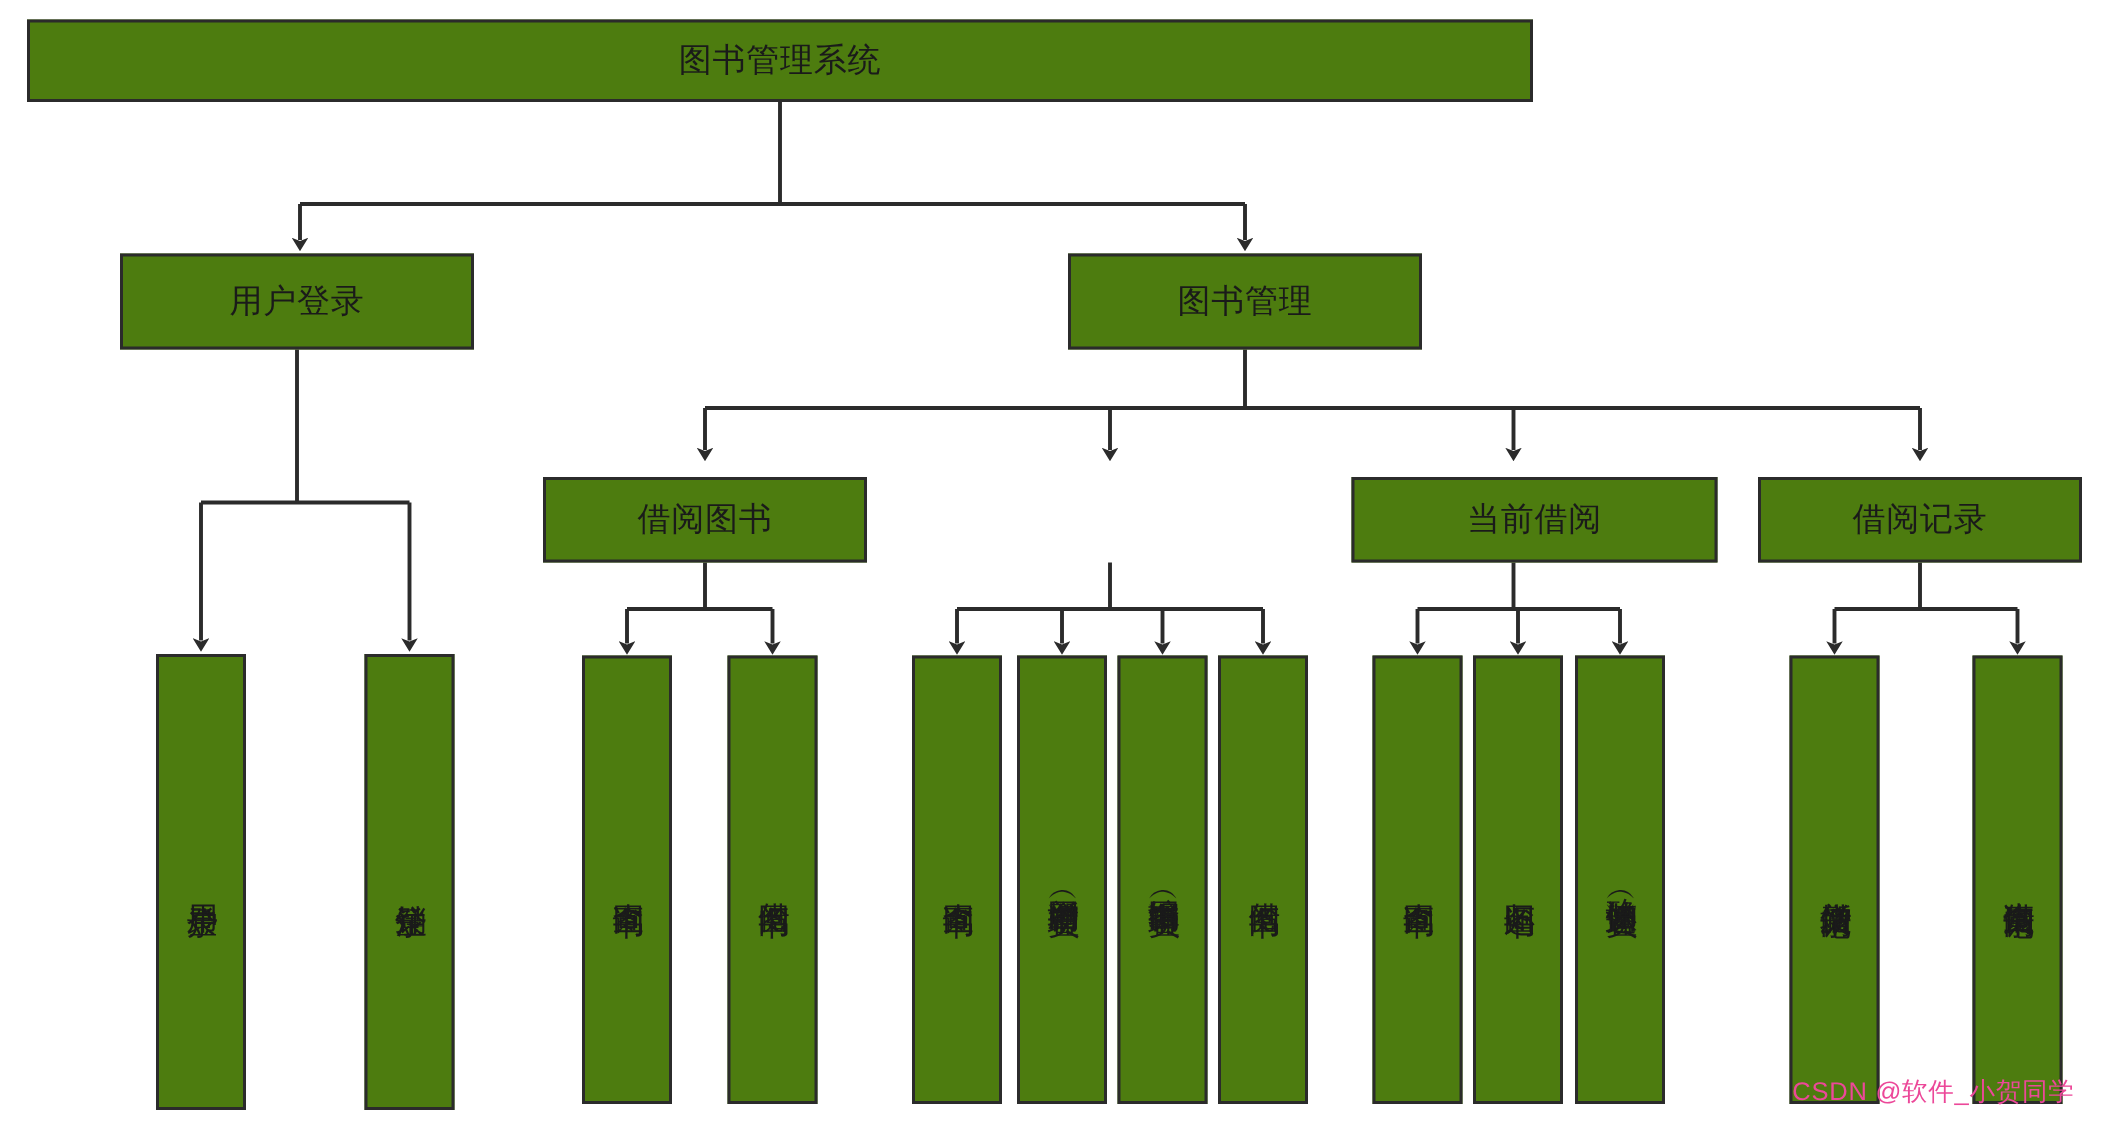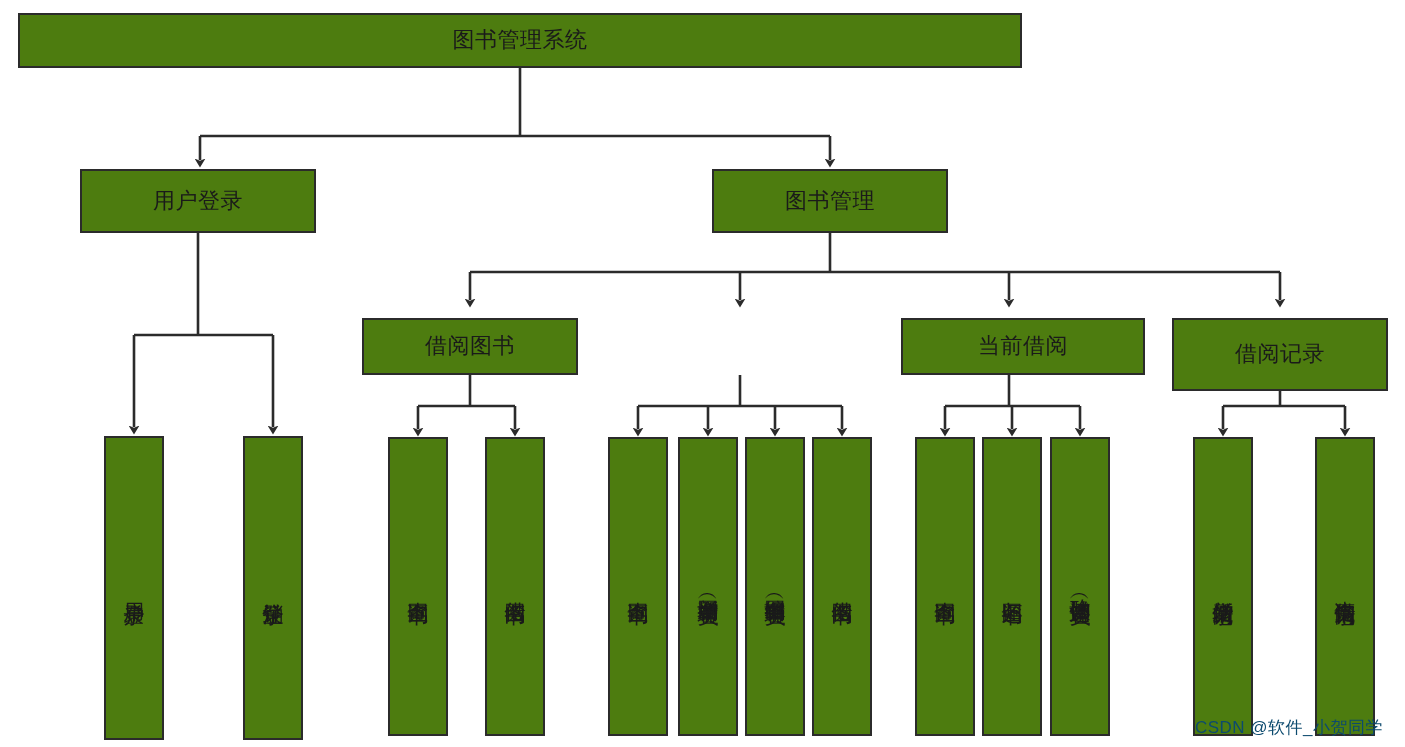--- a/index.html
+++ b/index.html
@@ -54,21 +54,21 @@
     font-size: 21px;
     line-height: 1.05;
     letter-spacing: 1px;
     max-height: 290px;
   }
   .watermark {
     position: absolute;
     right: 22px;
     bottom: 8px;
     font-size: 17px;
-    color: #0c4a6e;
+    color: #ec4899;
     white-space: nowrap;
     letter-spacing: 0.5px;
   }
 </style>
 </head>
 <body>
 
 <div id="canvas">
 
   <svg id="wires" viewBox="0 0 1405 747" xmlns="http://www.w3.org/2000/svg">
@@ -131,21 +131,21 @@
   <div class="node horizontal" style="left:712px; top:169px; width:236px; height:64px;">
     <span class="node-label">图书管理</span>
   </div>
 
   <div class="node horizontal" style="left:362px; top:318px; width:216px; height:57px;">
     <span class="node-label">借阅图书</span>
   </div>
   <div class="node horizontal" style="left:901px; top:318px; width:244px; height:57px;">
     <span class="node-label">当前借阅</span>
   </div>
-  <div class="node horizontal" style="left:1172px; top:318px; width:216px; height:73px;">
+  <div class="node horizontal" style="left:1172px; top:318px; width:216px; height:57px;">
     <span class="node-label">借阅记录</span>
   </div>
 
   <div class="node vertical" style="left:104px; top:436px; width:60px; height:304px;">
     <span class="node-label">用户登录</span>
   </div>
   <div class="node vertical" style="left:243px; top:436px; width:60px; height:304px;">
     <span class="node-label">注销登录</span>
   </div>
 

